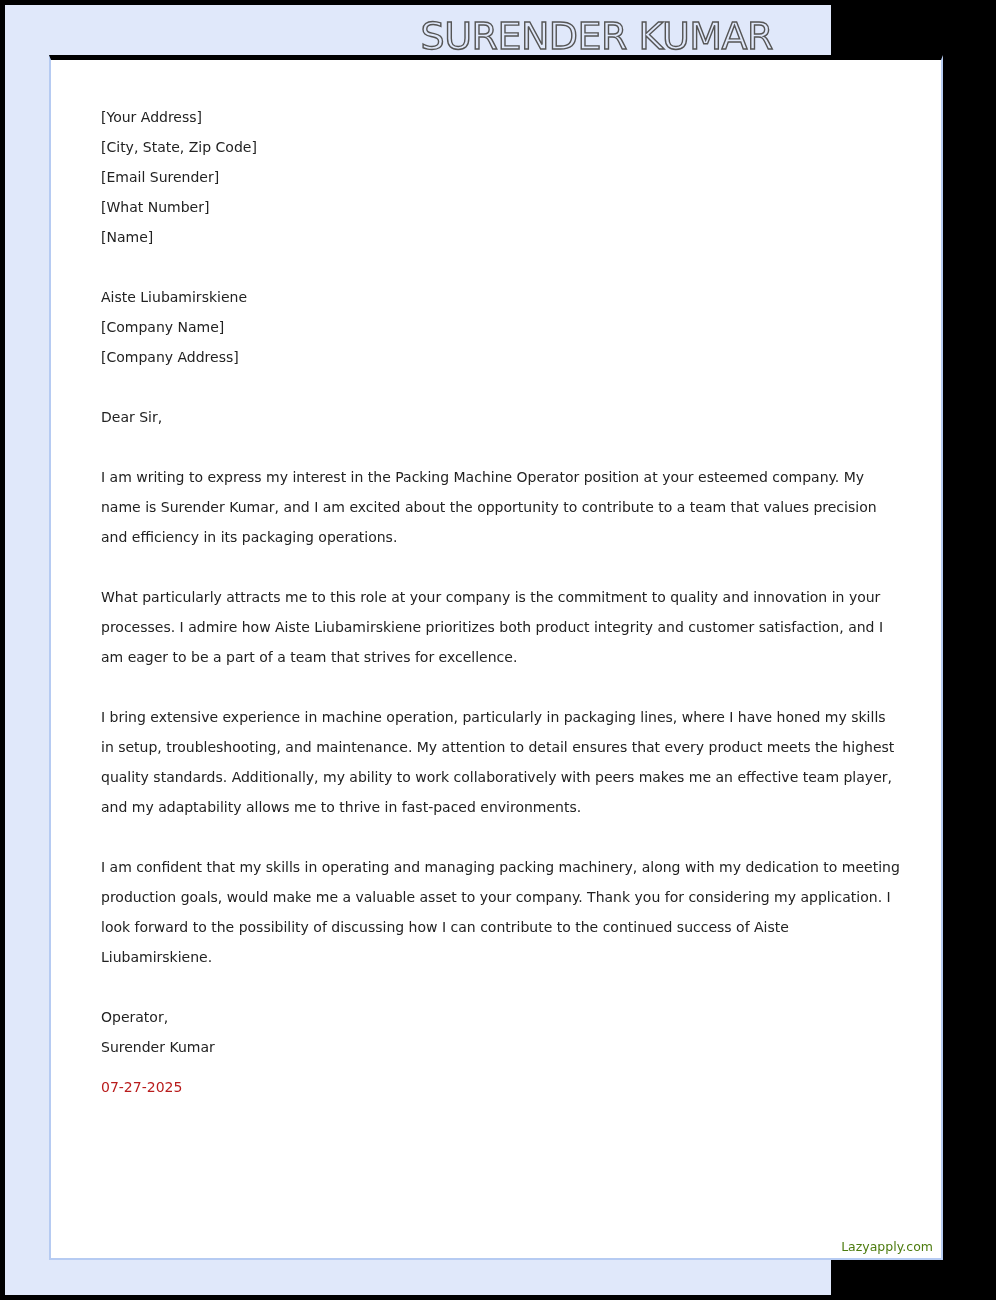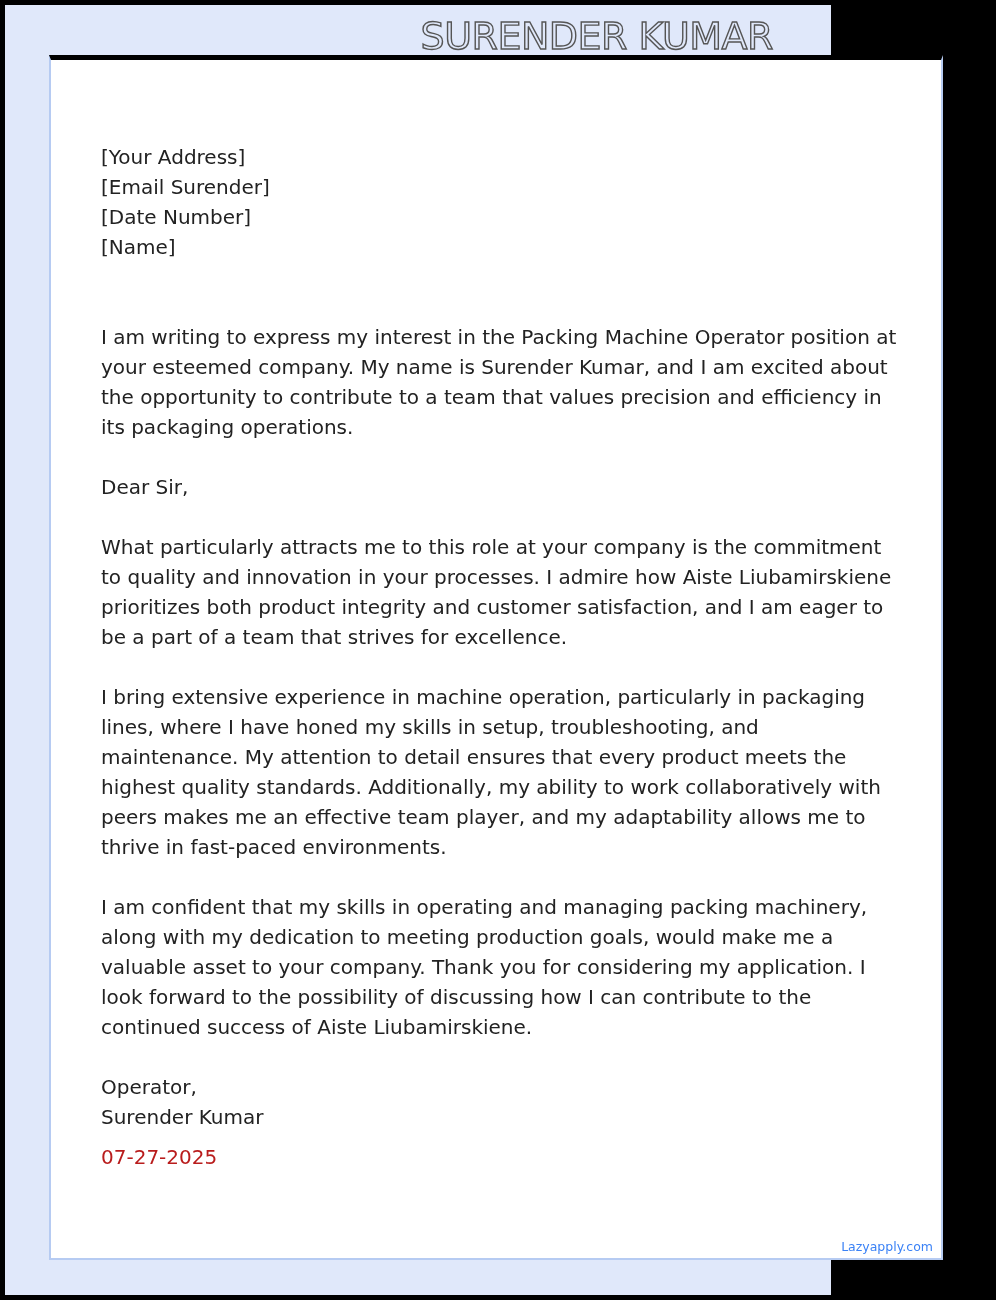--- a/index.html
+++ b/index.html
@@ -25,53 +25,59 @@
     position: absolute; left: 44px; top: 50px; width: 894px; height: 1205px;
     background: #fff;
     border-top: 5px solid #000;
     border-left: 2px solid #b6cbf2;
     border-right: 2px solid #b6cbf2;
     border-bottom: 2px solid #b6cbf2;
     box-sizing: border-box;
   }
   .content {
     position: absolute; left: 50px; top: 42px; width: 800px;
-    font-size: 20px; line-height: 30px; color: #222; margin-top: 40px;
+    font-size: 14px; line-height: 30px; color: #222;
   }
   .line { display: block; white-space: nowrap; }
   .gap { height: 30px; }
   p { margin: 0 0 30px 0; }
   .date-stamp { color: #b91c1c; margin-top: 10px; display: block; }
   .footer {
     position: absolute; right: 8px; bottom: 4px;
-    font-size: 12.5px; color: #3b82f6;
+    font-size: 12.5px; color: #4d7c0f;
   }
 </style>
 </head>
 <body>
 
 <div class="frame">
   <h1 class="name">SURENDER KUMAR</h1>
 
   <div class="page">
     <div class="content">
 
       <div>
         <span class="line">[Your Address]</span>
+        <span class="line">[City, State, Zip Code]</span>
         <span class="line">[Email Surender]</span>
-        <span class="line">[Date Number]</span>
+        <span class="line">[What Number]</span>
         <span class="line">[Name]</span>
       </div>
       <div class="gap"></div>
 
+      <div>
+        <span class="line">Aiste Liubamirskiene</span>
+        <span class="line">[Company Name]</span>
+        <span class="line">[Company Address]</span>
+      </div>
       <div class="gap"></div>
 
+      <p>Dear Sir,</p>
+
       <p>I am writing to express my interest in the Packing Machine Operator position at your esteemed company. My name is Surender Kumar, and I am excited about the opportunity to contribute to a team that values precision and efficiency in its packaging operations.</p>
-
-      <p>Dear Sir,</p>
       <p>What particularly attracts me to this role at your company is the commitment to quality and innovation in your processes. I admire how Aiste Liubamirskiene prioritizes both product integrity and customer satisfaction, and I am eager to be a part of a team that strives for excellence.</p>
       <p>I bring extensive experience in machine operation, particularly in packaging lines, where I have honed my skills in setup, troubleshooting, and maintenance. My attention to detail ensures that every product meets the highest quality standards. Additionally, my ability to work collaboratively with peers makes me an effective team player, and my adaptability allows me to thrive in fast-paced environments.</p>
       <p>I am confident that my skills in operating and managing packing machinery, along with my dedication to meeting production goals, would make me a valuable asset to your company. Thank you for considering my application. I look forward to the possibility of discussing how I can contribute to the continued success of Aiste Liubamirskiene.</p>
 
       <div>
         <span class="line">Operator,</span>
         <span class="line">Surender Kumar</span>
         <span class="line date-stamp">07-27-2025</span>
       </div>
     </div>

